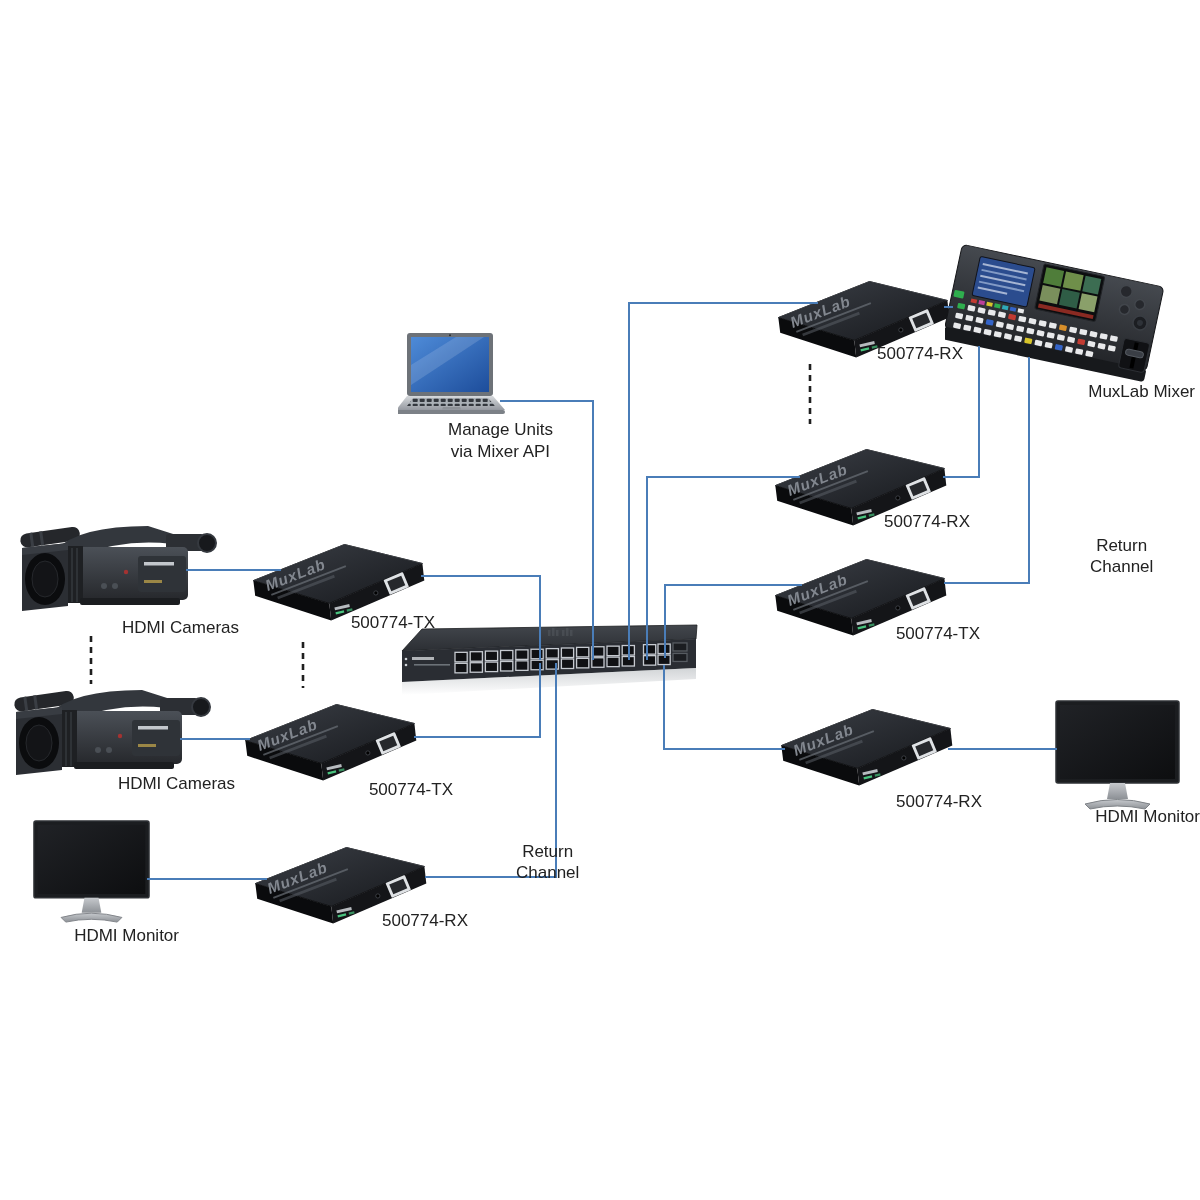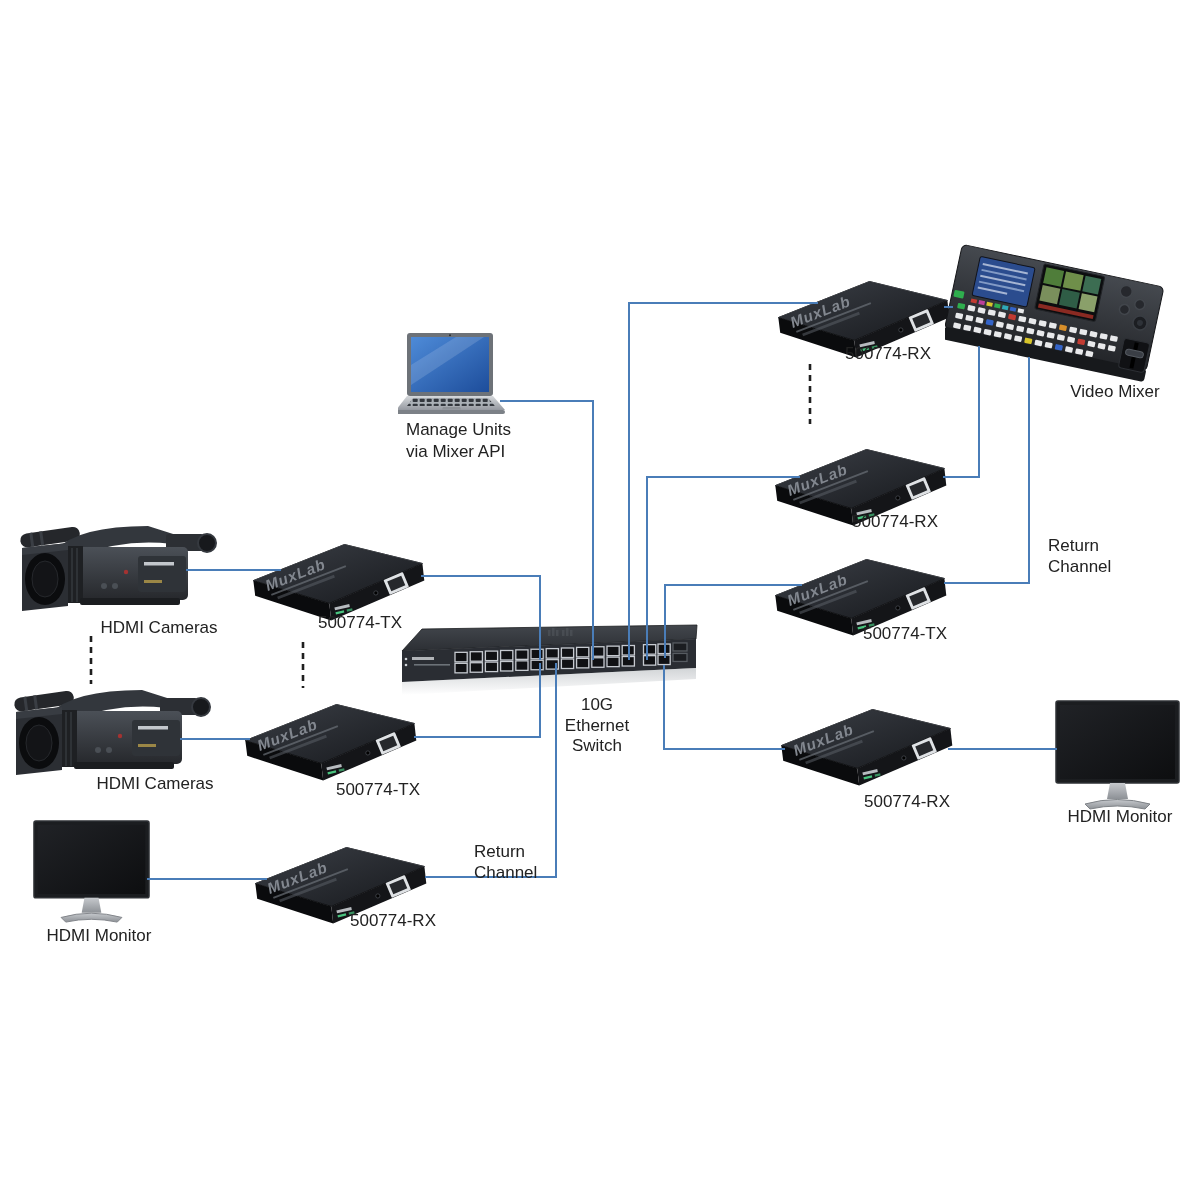--- a/index.html
+++ b/index.html
@@ -1,22 +1,22 @@
 <!DOCTYPE html>
 <html style="--conn: #4a7db8;"><head>
 <meta charset="utf-8">
 <style>
   html,body{margin:0;padding:0;background:#fff;}
   #canvas{position:relative;width:1200px;height:1200px;background:#fff;overflow:hidden;
           font-family:"Liberation Sans",sans-serif;}
   .node{position:absolute;}
   .node svg{display:block;width:100%;height:100%;}
-  .lbl{position:absolute;font-size:17px;line-height:21px;color:#222;text-align:center;
+  .lbl{position:absolute;font-size:17px;line-height:21px;color:#222;text-align:right;
        white-space:nowrap;font-family:"Liberation Sans",sans-serif;}
-  .lbl.left{text-align:left;}
+  .lbl.left{text-align:center;margin-left:42px;}
   #wires{position:absolute;left:0;top:0;width:1200px;height:1200px;pointer-events:none;}
   #wires polyline{fill:none;stroke:var(--conn,#4a7db8);stroke-width:2;}
   #wires line.dash{stroke:#1f1f1f;stroke-width:2.6;stroke-dasharray:6 5;}
 </style>
 </head>
 <body>
 
 <div id="canvas">
 
   <div class="node gfx-camera" style="left:18px;top:514px;width:215px;height:100px;">
@@ -541,28 +541,23 @@
   <div class="lbl" style="left:75px;top:773px;width:160px;">HDMI Cameras</div>
   <div class="lbl" style="left:303px;top:779px;width:150px;">500774-TX</div>
   <div class="lbl" style="left:318px;top:910px;width:150px;">500774-RX</div>
   <div class="lbl" style="left:19px;top:925px;width:160px;">HDMI Monitor</div>
 
   <div class="lbl left" style="left:406px;top:419px;line-height:22px;">
     <div>Manage Units</div>
     <div>via Mixer API</div>
   </div>
 
-  <div class="lbl" style="left:537px;top:695px;width:120px;line-height:20.5px;">
-    <div>10G</div>
-    <div>Ethernet</div>
-    <div>Switch</div>
-  </div>
 
   <div class="lbl" style="left:813px;top:343px;width:150px;">500774-RX</div>
-  <div class="lbl" style="left:1035px;top:381px;width:160px;">Video Mixer</div>
+  <div class="lbl" style="left:1035px;top:381px;width:160px;">MuxLab Mixer</div>
   <div class="lbl" style="left:820px;top:511px;width:150px;">500774-RX</div>
 
   <div class="lbl left" style="left:1048px;top:535px;">
     <div>Return</div>
     <div>Channel</div>
   </div>
 
   <div class="lbl" style="left:830px;top:623px;width:150px;">500774-TX</div>
   <div class="lbl" style="left:832px;top:791px;width:150px;">500774-RX</div>
   <div class="lbl" style="left:1040px;top:806px;width:160px;">HDMI Monitor</div>

